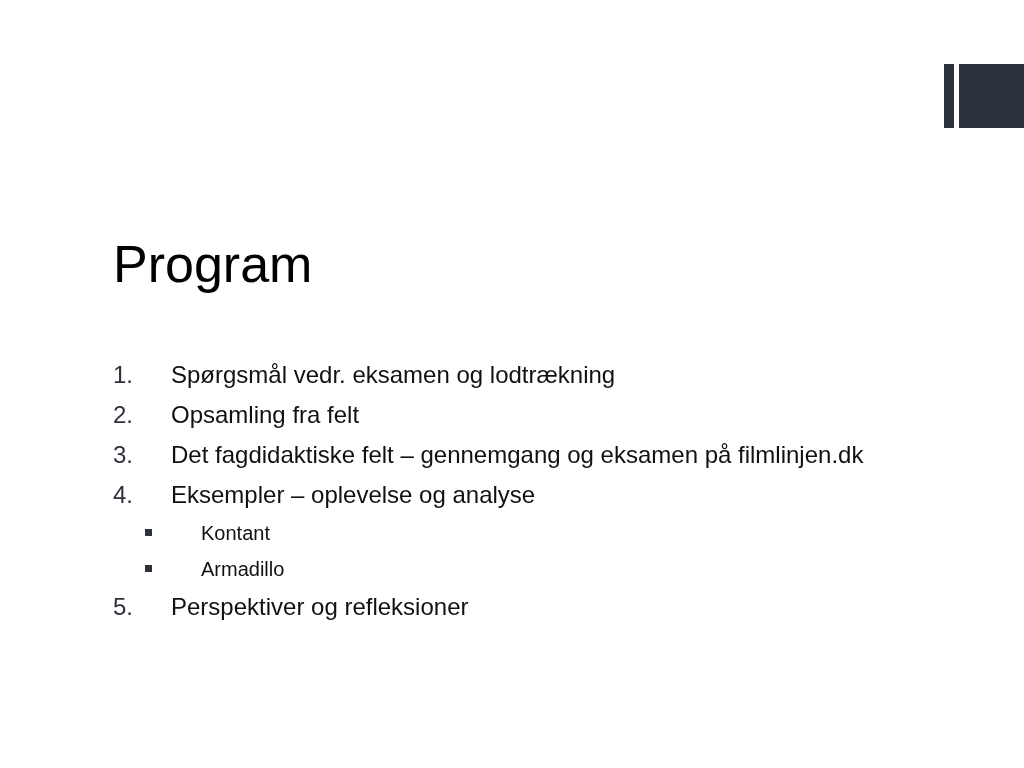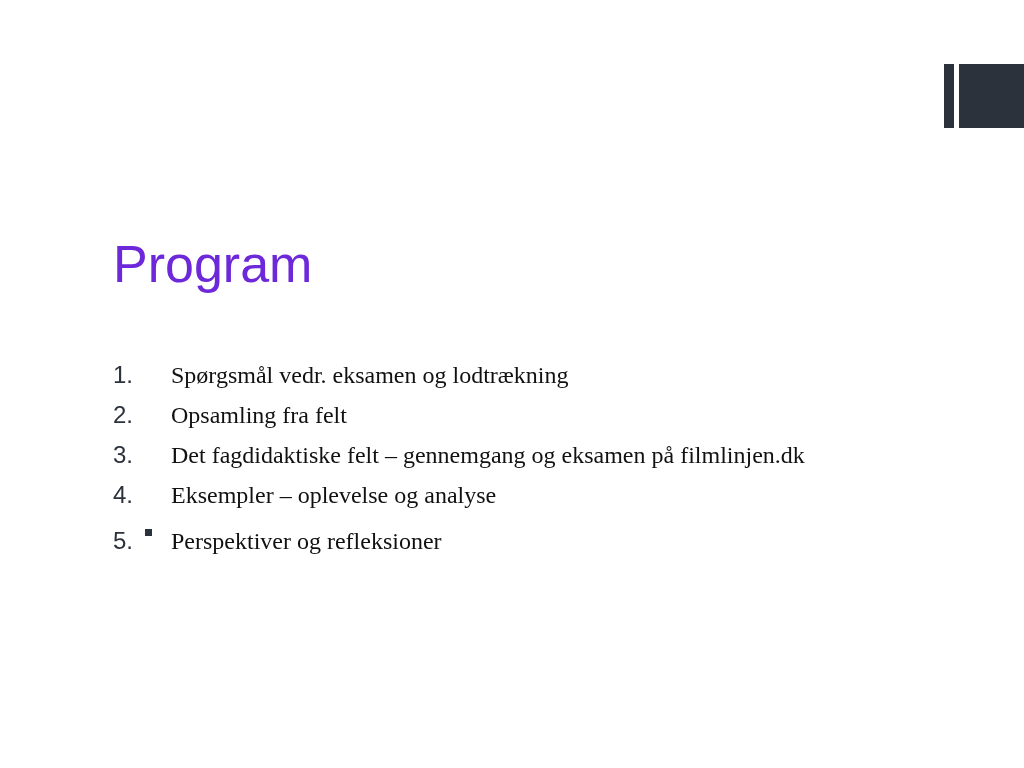--- a/index.html
+++ b/index.html
@@ -1,23 +1,23 @@
 <!DOCTYPE html>
 <html><head>
 <meta charset="utf-8">
 <style>
   html, body { margin:0; padding:0; }
   body { width:1024px; height:768px; background:#ffffff; position:relative; overflow:hidden; font-family:"Liberation Sans", sans-serif; color:#111; }
   .deco-bar { position:absolute; left:944px; top:64px; width:10px; height:64px; background:#2b323b; }
   .deco-block { position:absolute; left:959px; top:64px; width:65px; height:64px; background:#2b323b; }
-  .title { position:absolute; left:113px; top:232px; font-size:52px; color:#6d28d9; line-height:64px; }
+  .title { position:absolute; left:113px; top:232px; font-size:52px; color:#000000; line-height:64px; }
   .list { position:absolute; left:113px; top:358px; width:760px; }
   .item { display:flex; font-size:24px; line-height:34px; color:#111; margin-bottom:6px; }
   .num { width:58px; flex:none; color:#2b323b; }
-  .text { flex:1;font-family:Liberation Serif, serif; }
+  .text { flex:1; }
   .sub { display:flex; font-size:20px; line-height:30px; margin-bottom:6px; padding-left:32px; }
   .sq { width:56px; flex:none; position:relative; }
   .sq::before { content:""; position:absolute; left:0; top:11px; width:7px; height:7px; background:#2b323b; }
 </style>
 </head>
 <body>
 
 <div class="deco-bar"></div>
 <div class="deco-block"></div>
 
@@ -35,18 +35,23 @@
   <div class="item">
     <span class="num">3.</span>
     <span class="text">Det fagdidaktiske felt – gennemgang og eksamen på filmlinjen.dk</span>
   </div>
   <div class="item">
     <span class="num">4.</span>
     <span class="text">Eksempler – oplevelse og analyse</span>
   </div>
   <div class="sub">
     <span class="sq"></span>
+    <span class="text">Kontant</span>
+  </div>
+  <div class="sub">
+    <span class="sq"></span>
+    <span class="text">Armadillo</span>
   </div>
   <div class="item">
     <span class="num">5.</span>
     <span class="text">Perspektiver og refleksioner</span>
   </div>
 </div>
 
 </body></html>

